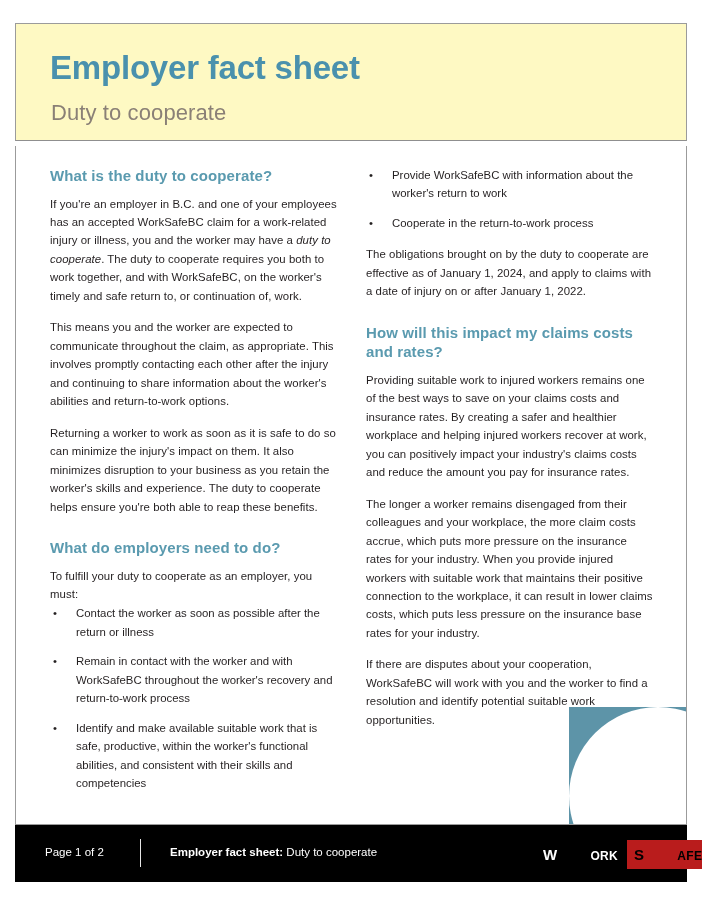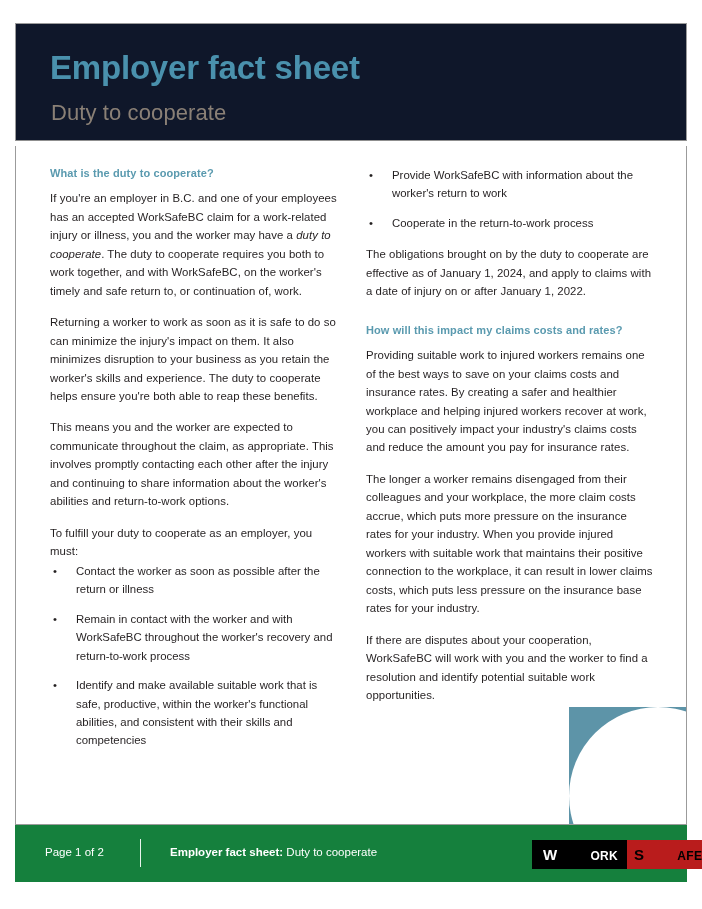--- a/index.html
+++ b/index.html
@@ -27,21 +27,21 @@
   
   .header-box {
     position: absolute;
     left: 15px;
     top: 23px;
     width: 672px;
     height: 118px;
     border: 1px solid #9b9b9b;
     border-bottom: 1px solid #8f8f8f;
     box-sizing: border-box;
-    background: #0f172a;
+    background: #fef9c3;
   }
   .doc-title {
     position: absolute;
     left: 34px;
     top: 27px;
     font-size: 33px;
     font-weight: bold;
     color: #4a91ad;
     letter-spacing: -0.2px;
     line-height: 1.05;
@@ -103,21 +103,21 @@
 
   .col {
     position: absolute;
     top: 20px;
     width: 289px;
   }
   .col-left  { left: 34px; }
   .col-right { left: 350px; }
 
   h2.section {
-    font-size: 11px;
+    font-size: 15px;
     font-weight: bold;
     color: #5a9aaf;
     margin: 0 0 9px 0;
     line-height: 1.30;
     letter-spacing: 0.1px;
   }
   .col-left  h2.section { margin-top: 0; }
   .spaced-head { margin-top: 22px !important; }
 
   p.body {
@@ -155,21 +155,21 @@
 
   .gap-after-list { margin-bottom: 13px; }
 
   
   .footer {
     position: absolute;
     left: 15px;
     top: 825px;
     width: 672px;
     height: 57px;
-    background: #15803d;
+    background: #000000;
     box-sizing: border-box;
   }
   .footer-page {
     position: absolute;
     left: 30px;
     top: 21px;
     font-size: 11.5px;
     color: #ffffff;
     white-space: nowrap;
   }
@@ -247,24 +247,25 @@
     <div class="swoosh"></div>
 
     <div class="columns">
 
       <div class="col col-left">
 
         <h2 class="section">What is the duty to cooperate?</h2>
 
         <p class="body"><span>If you're an employer in B.C. and one of your employees has an accepted WorkSafeBC claim for a work-related injury or illness, you and the worker may have a </span><em class="it">duty to cooperate</em><span>. The duty to cooperate requires you both to work together, and with WorkSafeBC, on the worker's timely and safe return to, or continuation of, work.</span></p>
 
+        <p class="body">This means you and the worker are expected to communicate throughout the claim, as appropriate. This involves promptly contacting each other after the injury and continuing to share information about the worker's abilities and return-to-work options.</p>
+
         <p class="body">Returning a worker to work as soon as it is safe to do so can minimize the injury's impact on them. It also minimizes disruption to your business as you retain the worker's skills and experience. The duty to cooperate helps ensure you're both able to reap these benefits.</p>
 
-        <p class="body">This means you and the worker are expected to communicate throughout the claim, as appropriate. This involves promptly contacting each other after the injury and continuing to share information about the worker's abilities and return-to-work options.</p>
-
+        <h2 class="section spaced-head">What do employers need to do?</h2>
 
         <p class="body tight">To fulfill your duty to cooperate as an employer, you must:</p>
 
         <ul class="bullets">
           <li><span class="dot">•</span><span>Contact the worker as soon as possible after the return or illness</span></li>
           <li><span class="dot">•</span><span>Remain in contact with the worker and with WorkSafeBC throughout the worker's recovery and return-to-work process</span></li>
           <li><span class="dot">•</span><span>Identify and make available suitable work that is safe, productive, within the worker's functional abilities, and consistent with their skills and competencies</span></li>
         </ul>
 
       </div>

